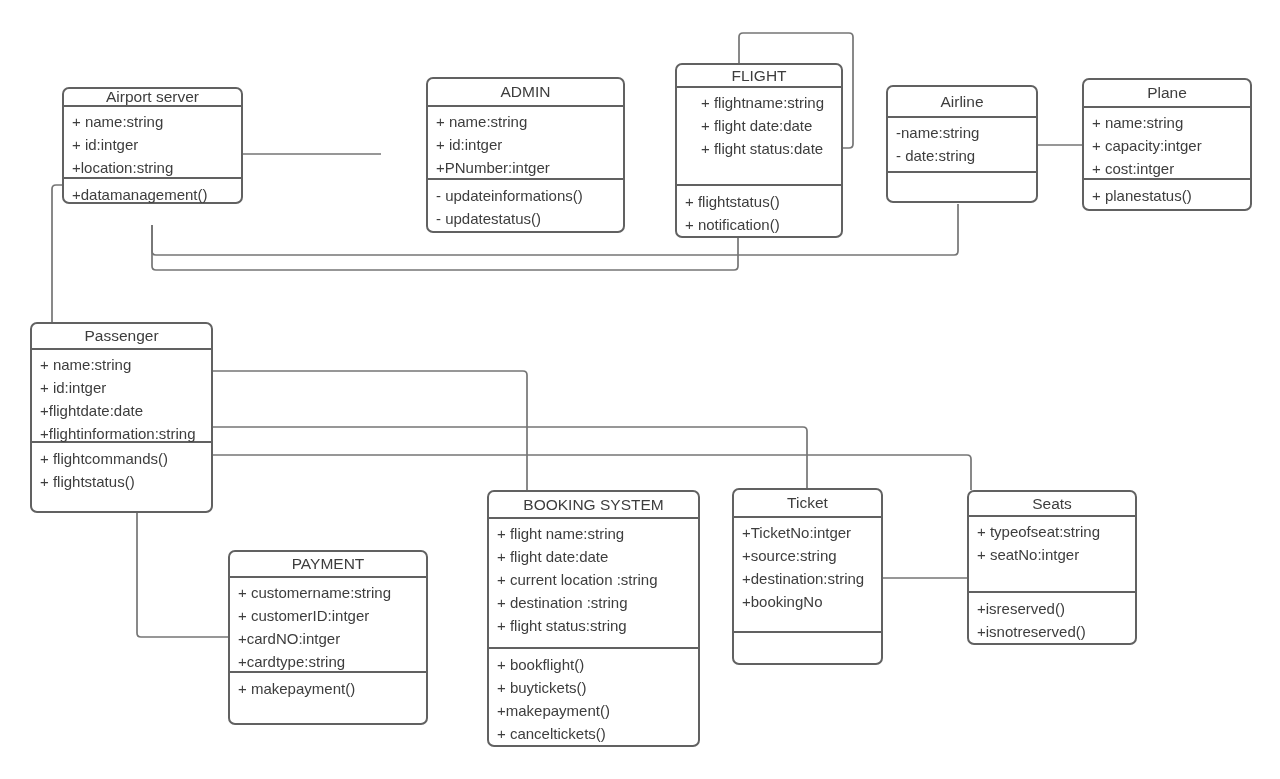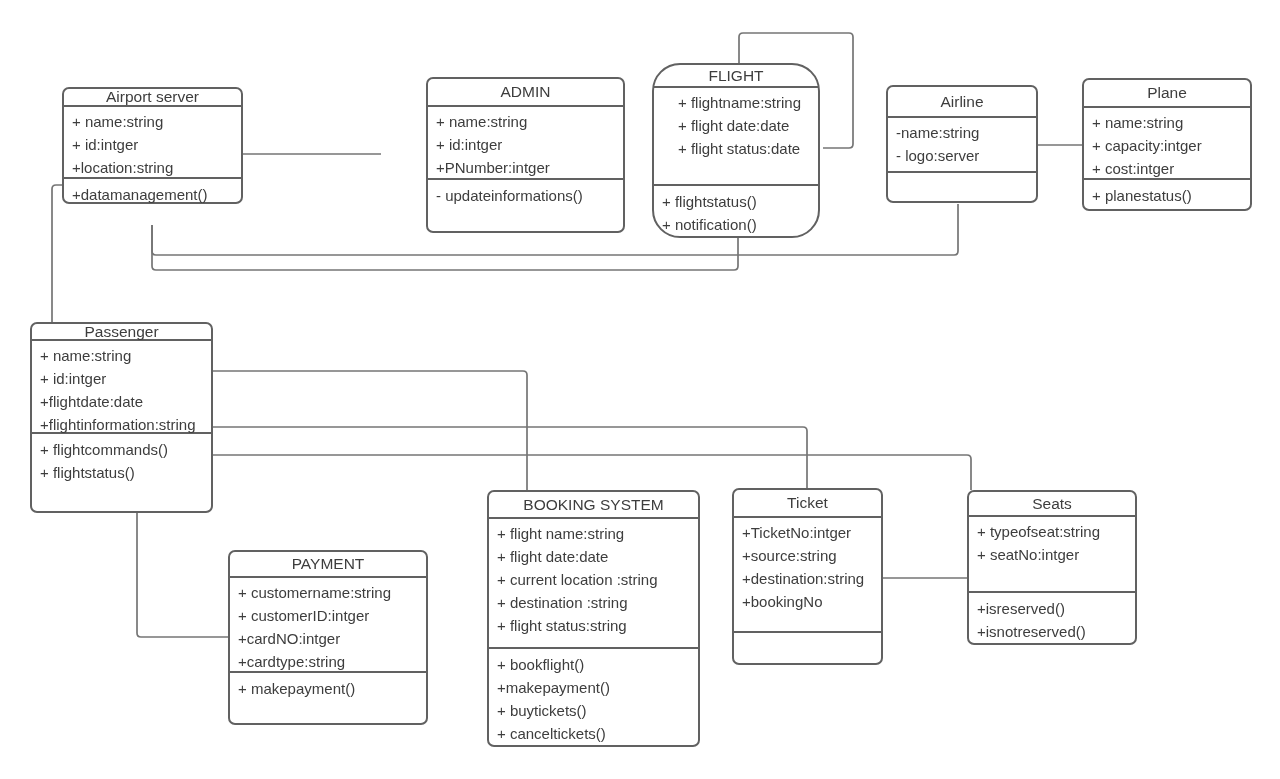--- a/index.html
+++ b/index.html
@@ -18,24 +18,24 @@
     box-sizing:border-box;border-bottom:2px solid #616161;
     display:flex;align-items:center;justify-content:center;
     font-size:15.5px;line-height:1;white-space:nowrap;overflow:visible;
   }
   .attrs{box-sizing:border-box;border-bottom:2px solid #616161;padding:3px 2px 0 8px;overflow:visible;}
   .meths{box-sizing:border-box;flex:1 1 auto;padding:4px 2px 0 8px;overflow:visible;}
   .row{font-size:15px;line-height:23px;white-space:nowrap;}
   
   #c0{left:62px;top:87px;width:181px;height:117px;}   #c0 .ttl{height:29px;} #c0 .attrs{height:72px;}
   #c1{left:381px;top:77px;width:199px;height:156px;margin-left:45px;}  #c1 .ttl{height:28px;} #c1 .attrs{height:73px;}
-  #c2{left:652px;top:63px;width:168px;height:175px;border-radius:28px;}  #c2 .ttl{height:27px;} #c2 .attrs{height:114px;padding-left:24px;}
+  #c2{left:675px;top:63px;width:168px;height:175px;}  #c2 .ttl{height:27px;} #c2 .attrs{height:114px;padding-left:24px;}
   #c3{left:886px;top:85px;width:152px;height:118px;justify-content:space-between;}  #c3 .ttl{height:31px;} #c3 .attrs{height:55px;}
   #c4{left:1082px;top:78px;width:170px;height:133px;} #c4 .ttl{height:28px;} #c4 .attrs{height:72px;}
-  #c5{left:30px;top:322px;width:183px;height:191px;}  #c5 .ttl{height:17px;} #c5 .attrs{height:93px;}
+  #c5{left:30px;top:322px;width:183px;height:191px;}  #c5 .ttl{height:26px;} #c5 .attrs{height:93px;}
   #c6{left:228px;top:550px;width:200px;height:175px;} #c6 .ttl{height:26px;} #c6 .attrs{height:95px;}
   #c7{left:487px;top:490px;width:213px;height:257px;} #c7 .ttl{height:28px;} #c7 .attrs{height:133px;}
   #c8{left:732px;top:488px;width:151px;height:177px;} #c8 .ttl{height:28px;} #c8 .attrs{height:115px;}
   #c9{left:967px;top:490px;width:170px;height:155px;} #c9 .ttl{height:25px;} #c9 .attrs{height:76px;}
 </style>
 </head>
 <body>
 
 <div id="canvas">
 
@@ -67,41 +67,42 @@
 
   <div class="uml" id="c1">
     <div class="ttl">ADMIN</div>
     <div class="attrs">
         <div class="row">+ name:string</div>
         <div class="row">+ id:intger</div>
         <div class="row">+PNumber:intger</div>
       </div>
     <div class="meths">
         <div class="row">- updateinformations()</div>
+        <div class="row">- updatestatus()</div>
       </div>
   </div>
 
   <div class="uml" id="c2">
     <div class="ttl">FLIGHT</div>
     <div class="attrs">
         <div class="row">+ flightname:string</div>
         <div class="row">+ flight date:date</div>
         <div class="row">+ flight status:date</div>
       </div>
     <div class="meths">
         <div class="row">+ flightstatus()</div>
         <div class="row">+ notification()</div>
       </div>
   </div>
 
   <div class="uml" id="c3">
     <div class="ttl">Airline</div>
     <div class="attrs">
         <div class="row">-name:string</div>
-        <div class="row">- logo:server</div>
+        <div class="row">- date:string</div>
       </div>
     <div class="meths"></div>
   </div>
 
   <div class="uml" id="c4">
     <div class="ttl">Plane</div>
     <div class="attrs">
         <div class="row">+ name:string</div>
         <div class="row">+ capacity:intger</div>
         <div class="row">+ cost:intger</div>
@@ -142,22 +143,22 @@
     <div class="ttl">BOOKING SYSTEM</div>
     <div class="attrs">
         <div class="row">+ flight name:string</div>
         <div class="row">+ flight date:date</div>
         <div class="row">+ current location :string</div>
         <div class="row">+ destination :string</div>
         <div class="row">+ flight status:string</div>
       </div>
     <div class="meths">
         <div class="row">+ bookflight()</div>
+        <div class="row">+ buytickets()</div>
         <div class="row">+makepayment()</div>
-        <div class="row">+ buytickets()</div>
         <div class="row">+ canceltickets()</div>
       </div>
   </div>
 
   <div class="uml" id="c8">
     <div class="ttl">Ticket</div>
     <div class="attrs">
         <div class="row">+TicketNo:intger</div>
         <div class="row">+source:string</div>
         <div class="row">+destination:string</div>

